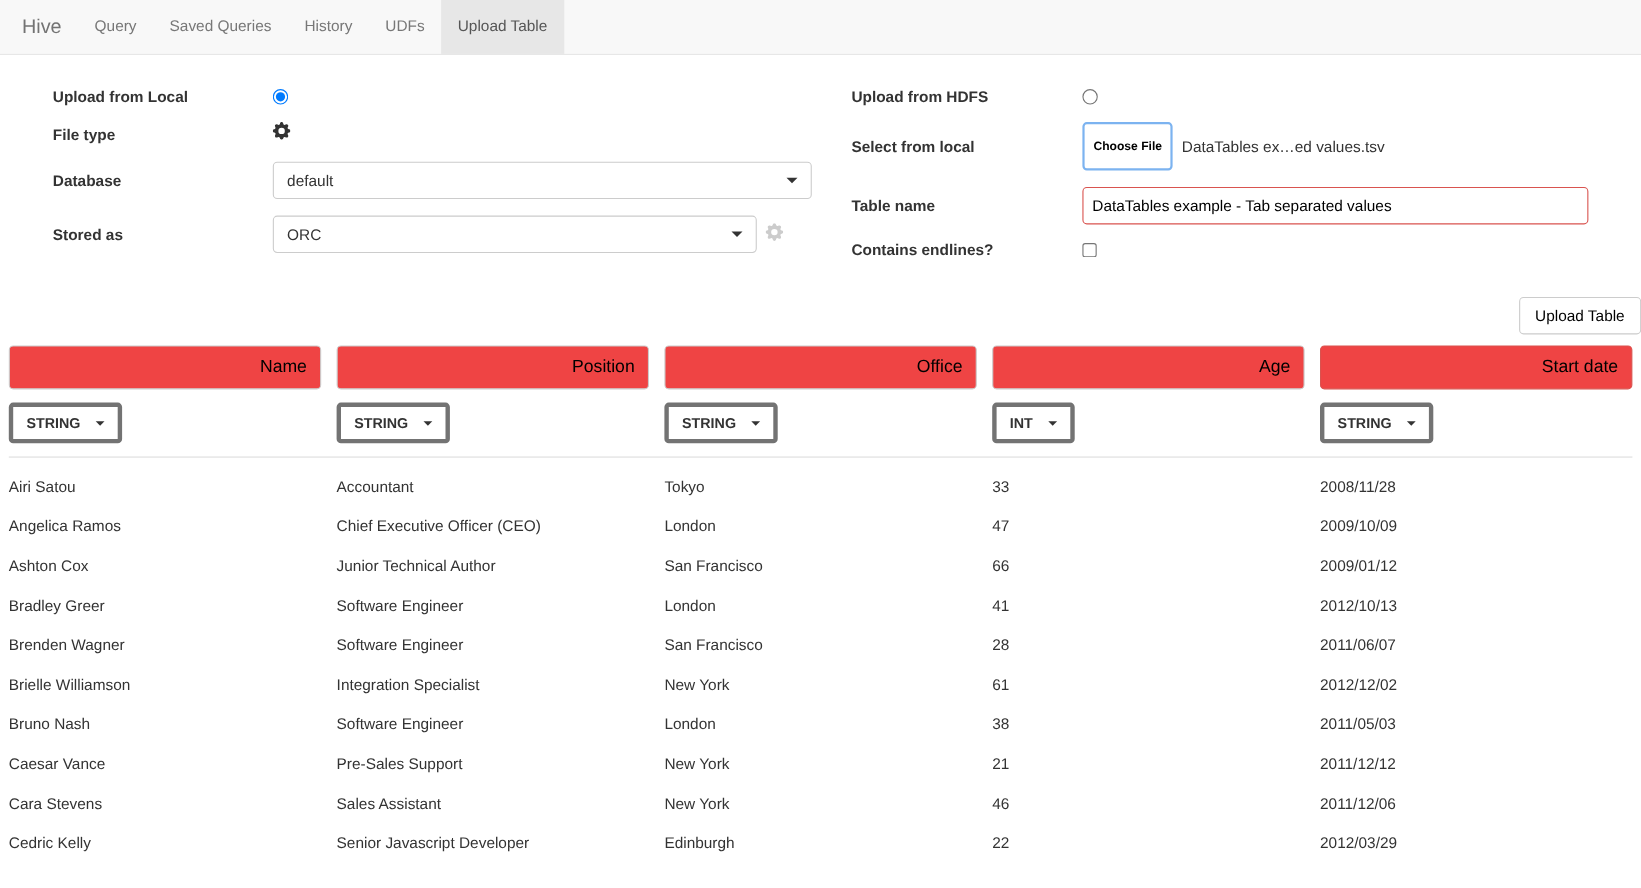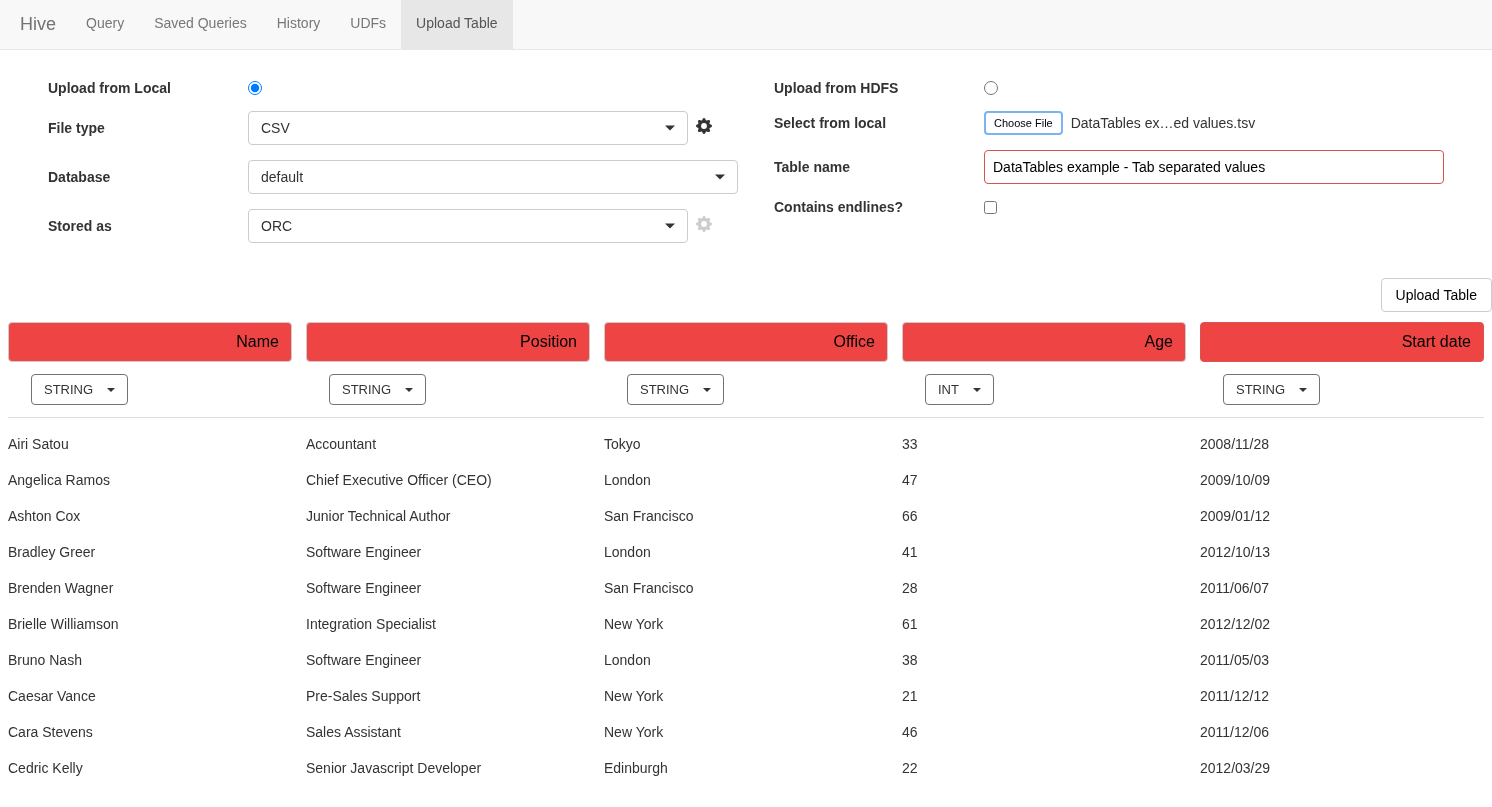--- a/index.html
+++ b/index.html
@@ -14,33 +14,33 @@
 .form-label { width: 200px; font-weight: 700; color: #333; font-size: 14px; }
 .form-control-wrap { flex: 1; display: flex; align-items: center; gap: 8px; }
 .form-select { position: relative; border: 1px solid #ccc; border-radius: 4px; padding: 8px 30px 8px 12px; background: #fff; min-width: 440px; cursor: pointer; }
 .form-select::after { content: ''; position: absolute; right: 12px; top: 50%; transform: translateY(-50%); border-left: 5px solid transparent; border-right: 5px solid transparent; border-top: 5px solid #333; }
 .gear-icon { font-size: 18px; color: #333; cursor: pointer; }
 .gear-icon.disabled { color: #ccc; }
 .radio-input { width: 14px; height: 14px; accent-color: #007bff; }
 .two-col { display: flex; gap: 36px; }
 .col { flex: 1; }
 .file-input-wrap { display: flex; align-items: center; gap: 8px; }
-.choose-file-btn { border: 2px solid #7cb3f0; border-radius: 4px; padding: 4px 8px; font-size: 11px; background: #fff; cursor: pointer; }
+.choose-file-btn { border: 2px solid #7cb3f0; border-radius: 4px; padding: 14px 8px; font-size: 11px; background: #fff; cursor: pointer; font-weight: bold; }
 .file-name { font-size: 14px; color: #333; }
 .text-input { border: 1px solid #d9534f; border-radius: 4px; padding: 8px 8px; width: 100%; font-size: 14px; background: #fff; }
 .checkbox-input { width: 13px; height: 13px; }
 .upload-btn-row { display: flex; justify-content: flex-end; padding: 10px 0 10px 48px; }
 .upload-btn { border: 1px solid #ccc; border-radius: 4px; padding: 8px 14px; background: #fff; cursor: pointer; font-size: 14px; }
 .data-table-wrap { padding: 0 8px; }
 .col-header-row { display: flex; gap: 14px; margin-bottom: 12px; }
 .col-header-input { flex: 1; border: 1px solid #ccc; border-radius: 4px; padding: 10px 12px; font-size: 16px; background: #ef4444; text-align: right; }
 .col-header-input.error { border-color: #d9534f; }
 .type-row { display: flex; gap: 14px; margin-bottom: 8px; padding-bottom: 12px; border-bottom: 1px solid #ddd; }
 .type-cell { flex: 1; }
-.type-select { border: 1px solid #737373; border-radius: 4px; padding: 7px 12px; font-size: 13px; font-weight: 400; background: #fff; cursor: pointer; display: inline-flex; align-items: center; gap: 14px; margin-left: 23px; }
+.type-select { border: 4px solid #737373; border-radius: 4px; padding: 7px 12px; font-size: 13px; font-weight: 700; background: #fff; cursor: pointer; display: inline-flex; align-items: center; gap: 14px; }
 .type-select::after { content: ''; border-left: 4px solid transparent; border-right: 4px solid transparent; border-top: 4px solid #333; }
 .data-row { display: flex; gap: 14px; padding: 10px 0; }
 .data-cell { flex: 1; font-size: 14px; color: #333; }
 </style>
 </head>
 <body>
 
 <div class="navbar">
   <div class="navbar-brand">Hive</div>
   <ul class="nav-tabs" id="nav-tabs">
@@ -57,21 +57,20 @@
     <div class="col">
       <div class="form-row">
         <div class="form-label">Upload from Local</div>
         <div class="form-control-wrap">
           <input type="radio" class="radio-input" checked="" style="">
         </div>
       </div>
       <div class="form-row">
         <div class="form-label">File type</div>
         <div class="form-control-wrap">
-          <div class="form-select"><span>CSV</span></div>
           <span class="gear-icon">
             <svg width="16" height="16" viewBox="0 0 16 16" fill="currentColor">
                 <path d="M9.405 1.05c-.413-1.4-2.397-1.4-2.81 0l-.1.34a1.464 1.464 0 0 1-2.105.872l-.31-.17c-1.283-.698-2.686.705-1.987 1.987l.169.311c.446.82.023 1.841-.872 2.105l-.34.1c-1.4.413-1.4 2.397 0 2.81l.34.1a1.464 1.464 0 0 1 .872 2.105l-.17.31c-.698 1.283.705 2.686 1.987 1.987l.311-.169a1.464 1.464 0 0 1 2.105.872l.1.34c.413 1.4 2.397 1.4 2.81 0l.1-.34a1.464 1.464 0 0 1 2.105-.872l.31.17c1.283.698 2.686-.705 1.987-1.987l-.169-.311a1.464 1.464 0 0 1 .872-2.105l.34-.1c1.4-.413 1.4-2.397 0-2.81l-.34-.1a1.464 1.464 0 0 1-.872-2.105l.17-.31c.698-1.283-.705-2.686-1.987-1.987l-.311.169a1.464 1.464 0 0 1-2.105-.872l-.1-.34zM8 10.93a2.929 2.929 0 1 1 0-5.86 2.929 2.929 0 0 1 0 5.858z"></path>
               </svg>
           </span>
         </div>
       </div>
       <div class="form-row">
         <div class="form-label">Database</div>
         <div class="form-control-wrap">

